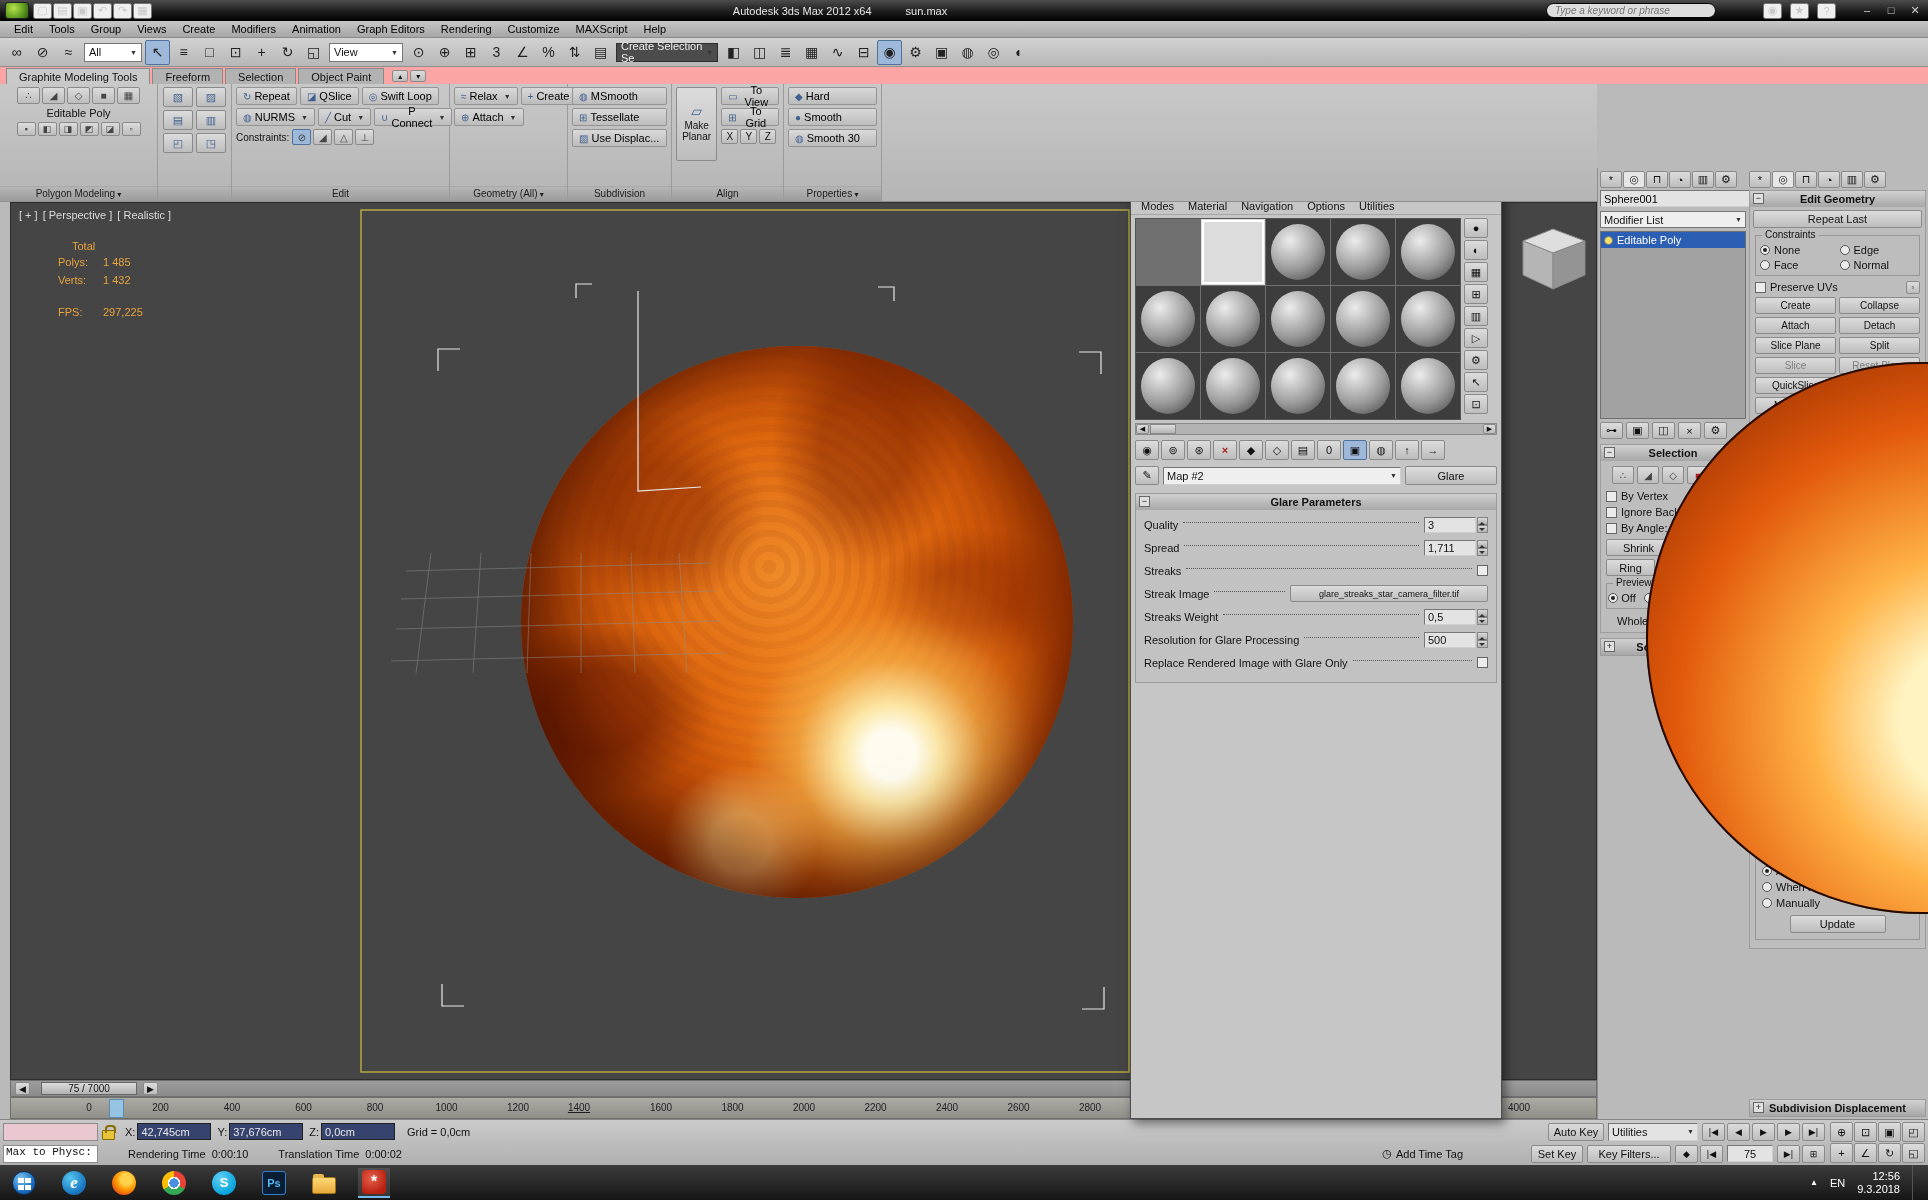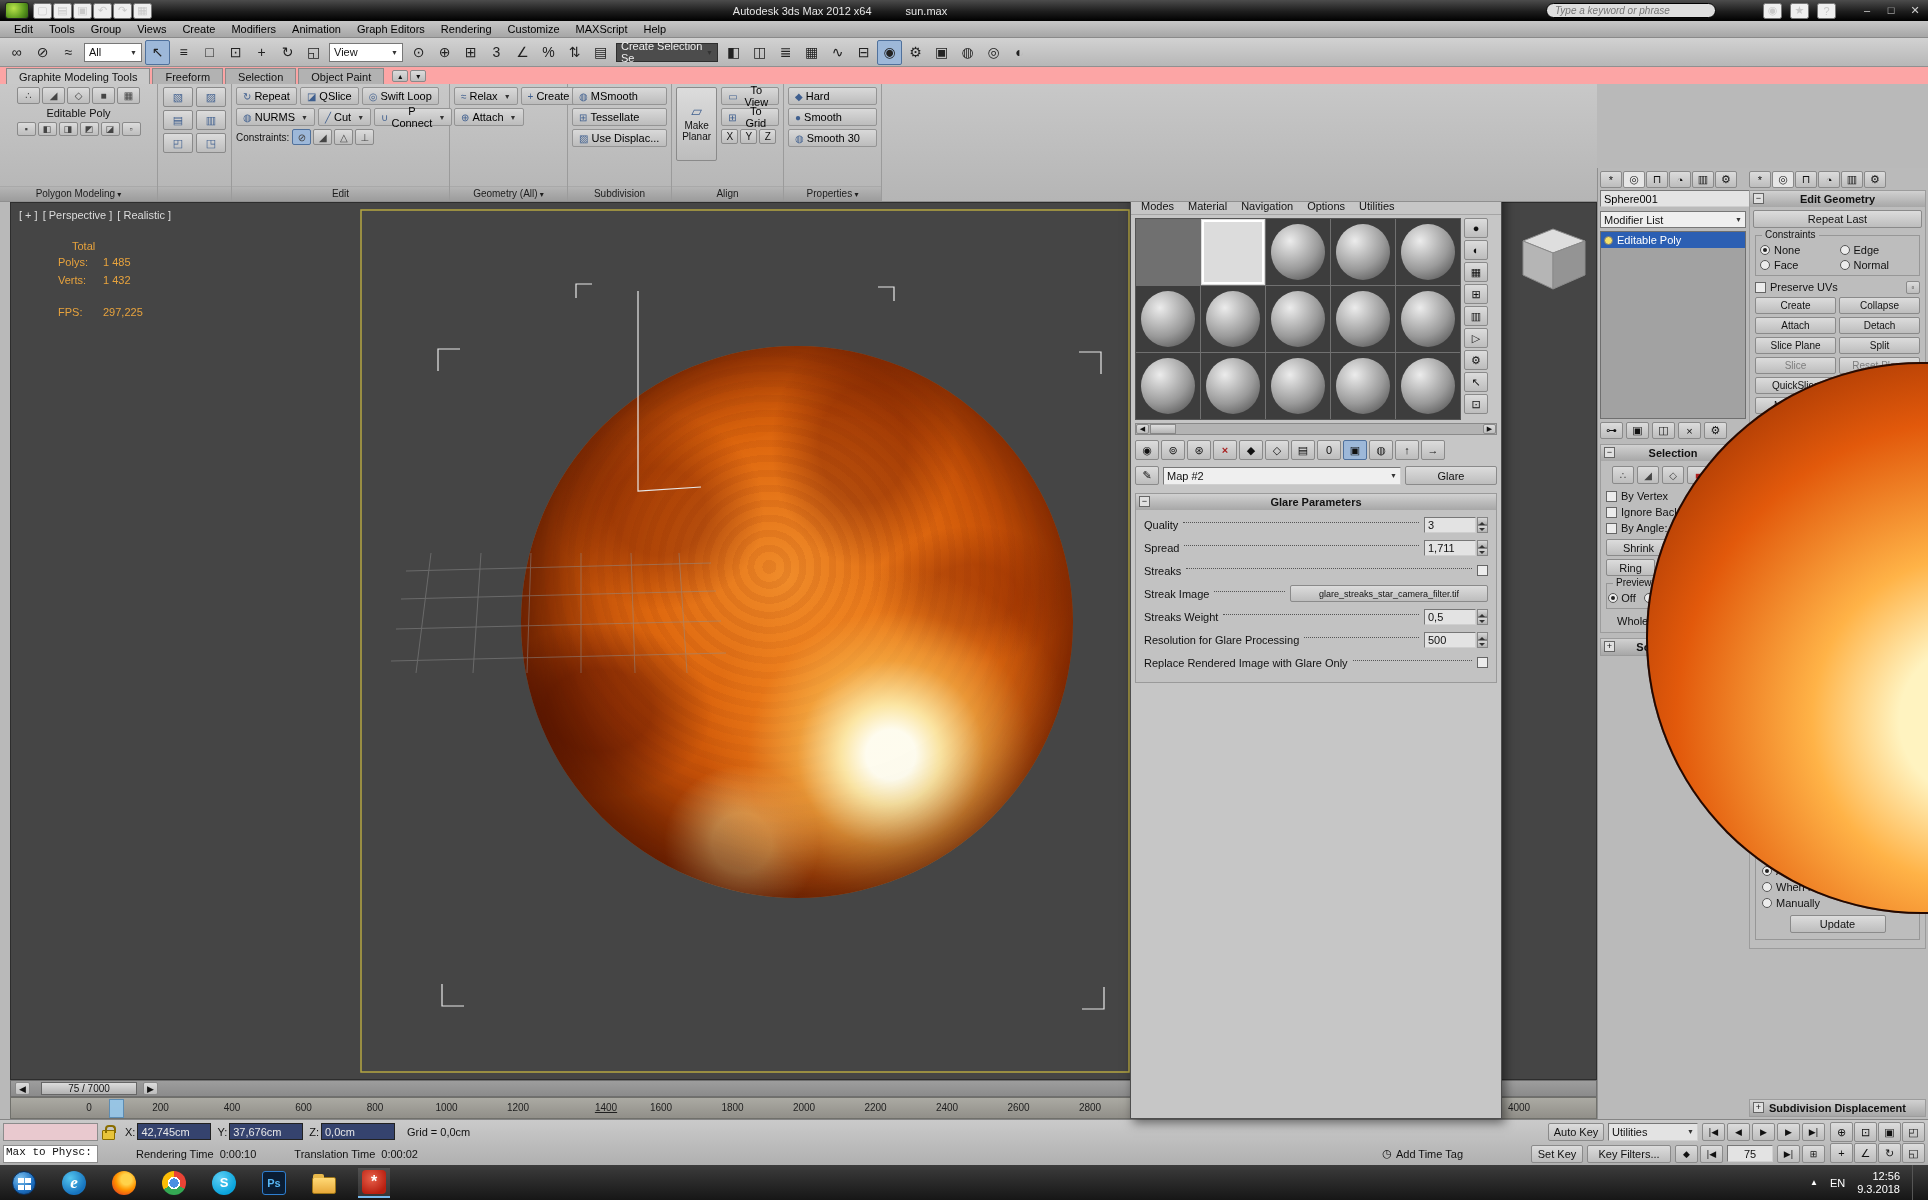--- a/index.html
+++ b/index.html
@@ -144,21 +144,21 @@
   .coordgrp .cl{font-size:11px}
   .coordgrp .fld{width:74px;height:17px;background:#35436e;color:#e8e8e8;border-color:#222}
   .gridtext{margin-left:8px;white-space:nowrap}
   .akbtn{width:56px;height:18px}
   .seldd{width:90px;height:18px;justify-content:space-between}
   .kfbtn{width:84px;height:18px}
   .skbtn{width:52px;height:18px}
   .transport .b3{width:23px;height:18px;font-size:9px}
   .transport{display:flex;gap:2px;align-items:center}
   .framefld{width:46px;height:17px;justify-content:center}
-  .timetext{white-space:nowrap;margin-left:34px}
+  .timetext{white-space:nowrap;margin-left:26px}
   .timetext b{font-weight:normal;margin-left:6px}
   .addtag{display:flex;align-items:center;gap:4px;margin-right:64px}
   .navcluster{position:absolute;right:2px;top:2px;width:96px;height:42px;display:grid;
               grid-template-columns:repeat(4,23px);grid-auto-rows:20px;gap:1px}
   .navcluster .b3{font-size:11px}
 
   
   .cmdpanel{position:absolute;left:1597px;top:168px;width:331px;height:951px;background:#bababa;border-left:1px solid #8f8f8f;z-index:10}
   .pcols{position:absolute;inset:0;display:flex;padding:2px}
   .col1{width:146px;display:flex;flex-direction:column}
@@ -772,21 +772,21 @@
   </div>
 
   <div class="trackbar">
       <span class="tick" style="left: 78px;">0</span>
       <span class="tick" style="left: 149.5px;">200</span>
       <span class="tick" style="left: 221px;">400</span>
       <span class="tick" style="left: 292.5px;">600</span>
       <span class="tick" style="left: 364px;">800</span>
       <span class="tick" style="left: 435.5px;">1000</span>
       <span class="tick" style="left: 507px;">1200</span>
-      <span class="tick" style="left: 595px; text-decoration: underline;">1400</span>
+      <span class="tick" style="left: 568px; text-decoration: underline;">1400</span>
       <span class="tick" style="left: 650px;">1600</span>
       <span class="tick" style="left: 721.5px;">1800</span>
       <span class="tick" style="left: 793px;">2000</span>
       <span class="tick" style="left: 864.5px;">2200</span>
       <span class="tick" style="left: 936px;">2400</span>
       <span class="tick" style="left: 1007.5px;">2600</span>
       <span class="tick" style="left: 1079px;">2800</span>
       <span class="tick" style="left: 1150.5px;">3000</span>
       <span class="tick" style="left: 1222px;">3200</span>
       <span class="tick" style="left: 1293.5px;">3400</span>

